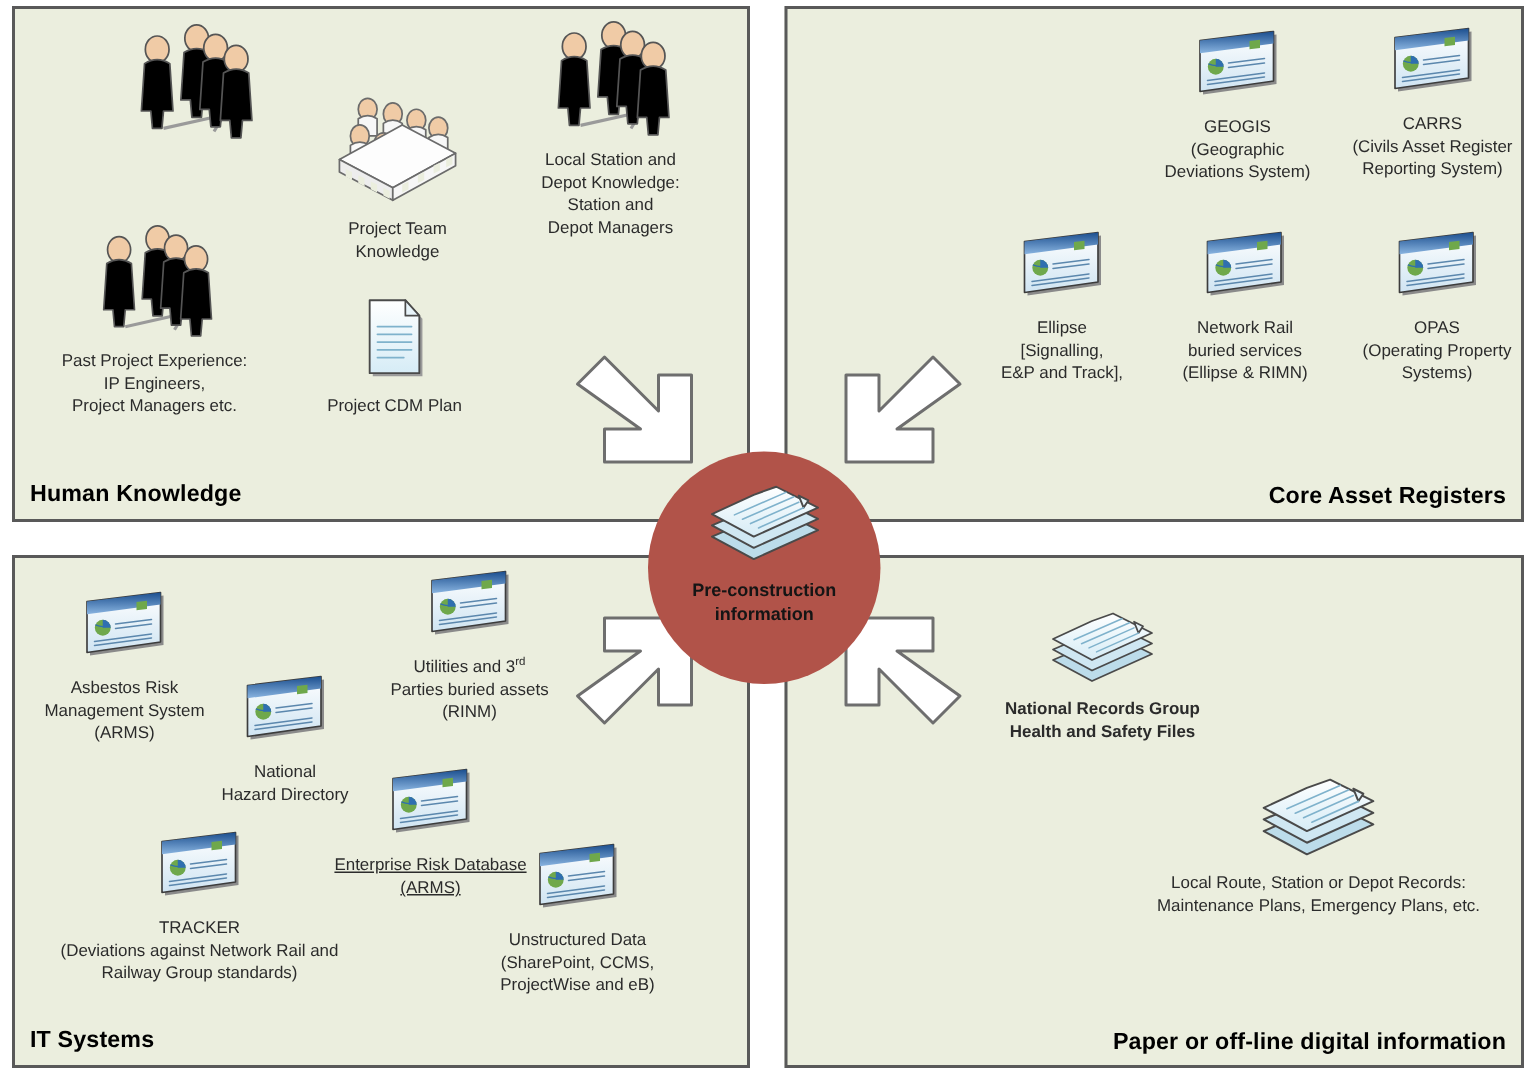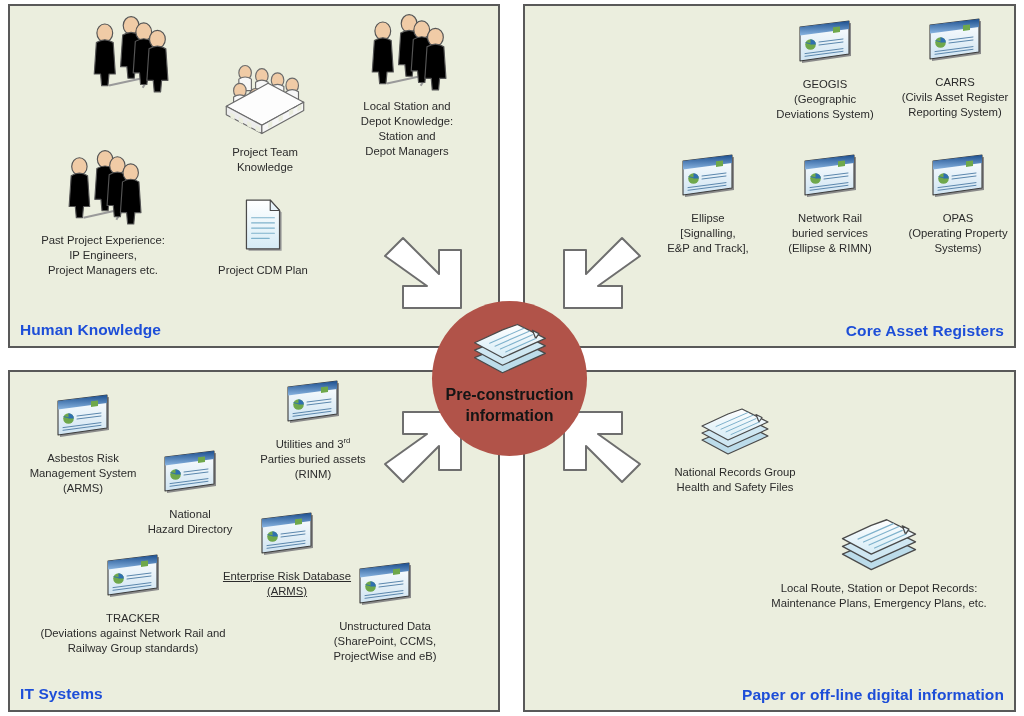--- a/index.html
+++ b/index.html
@@ -25,21 +25,21 @@
   }
   #panel-human   {left:8px;   top:4px;   width:492px; height:344px;}
   #panel-core    {left:523px; top:4px;   width:493px; height:344px;}
   #panel-it      {left:8px;   top:370px; width:492px; height:342px;}
   #panel-paper   {left:523px; top:370px; width:493px; height:342px;}
 
   .panel-label{
     position:absolute;
     font-weight:bold;
     font-size:15.5px;
-    color:#1d4ed8;
+    color:#000000;
     letter-spacing:0.1px;
     white-space:nowrap;
   }
   .lbl-left{left:10px;bottom:7px;}
   .lbl-right{right:10px;bottom:6px;}
 
   
   .node{
     position:absolute;
     text-align:center;
@@ -67,21 +67,21 @@
     display:flex;
     flex-direction:column;
     align-items:center;
     justify-content:flex-start;
     z-index:6;
   }
   #hub .hub-icon{margin-top:16px;}
   #hub .hub-text{
     margin-top:4px;
     font-weight:bold;
-    font-size:16px;
+    font-size:12px;
     line-height:1.3;
     color:#151515;
     text-align:center;
   }
 
   
   .arrow{position:absolute;z-index:5;}
 </style>
 <style>
     [data-name="people-group-yellow-icon"] .ppl{fill:#f0b92a;}
@@ -681,21 +681,21 @@
       </span>
       <span class="cap" data-name="node-caption-line">Unstructured Data</span>
       <span class="cap" data-name="node-caption-line">(SharePoint, CCMS,</span>
       <span class="cap" data-name="node-caption-line">ProjectWise and eB)</span>
     </div>
   </div>
 
   <div class="panel" id="panel-paper" data-name="panel-paper-offline">
     <div class="panel-label lbl-right" data-name="panel-label-paper-offline">Paper or off-line digital information</div>
 
-    <div class="node" style="left:110px;top:30px;width:200px;" data-name="node-national-records-group">
+    <div class="node" style="left:110px;top:30px;width:200px;font-weight:bold;" data-name="node-national-records-group">
       <span class="icon-wrap" data-name="paper-stack-icon">
         <svg width="74" height="56" viewBox="0 0 74 56">
             <g>
         <g stroke="#4a4a4a" stroke-width="1.2" stroke-linejoin="round">
           <path d="M4 38 L30 52 L70 34 L44 21 Z" fill="#bcdcea"></path>
           <path d="M4 31 L30 45 L70 27 L44 14 Z" fill="#cfe7f2"></path>
           <path d="M4 24 L30 38 L70 20 L44 7 L30 12 Z" fill="url(#gPaper)"></path>
           <path d="M58 12.5 L64 15.5 L61 20 Z" fill="#e8f4fa"></path>
         </g>
         <g stroke="#7fb2cc" stroke-width="1" stroke-linecap="round">

